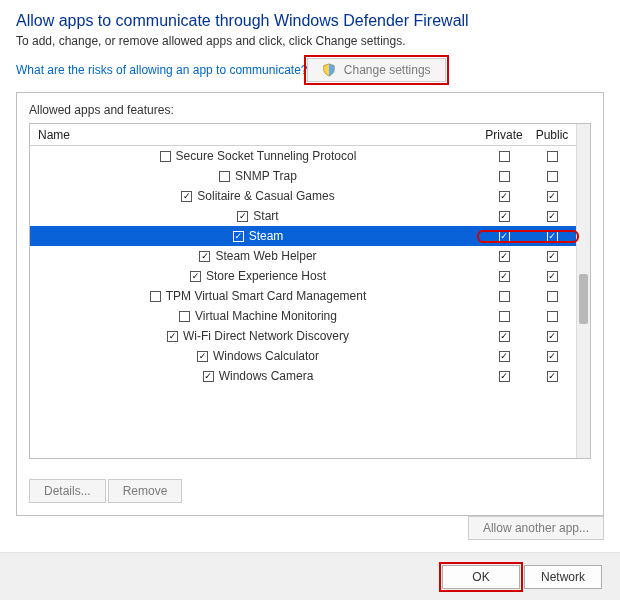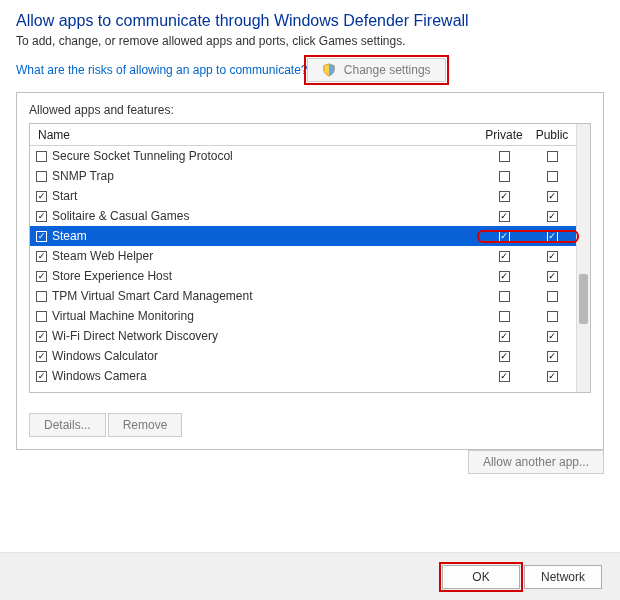--- a/index.html
+++ b/index.html
@@ -64,21 +64,21 @@
     border: 1px solid #c0c0c0;
     padding: 10px 12px 12px 12px;
   }
   .panel-label {
     font-size: 12px;
     color: #333;
     margin-bottom: 6px;
   }
   .grid-wrap {
     border: 1px solid #c0c0c0;
-    height: 270px;
+    height: 336px;
     position: relative;
     display: flex;
   }
   .grid-body {
     flex: 1;
     overflow: hidden;
   }
   .grid-header {
     display: flex;
     border-bottom: 1px solid #d0d0d0;
@@ -99,20 +99,21 @@
   .row.selected {
     background: #0a62d9;
     color: #fff;
   }
   .row .cell-name {
     flex: 1;
     display: flex;
     align-items: center;
     padding-left: 6px;
     white-space: nowrap;
+    justify-content: center;
   }
   .row .cell-priv, .row .cell-pub {
     width: 48px;
     display: flex;
     justify-content: center;
     align-items: center;
   }
   .chk {
     width: 11px;
     height: 11px;
@@ -173,21 +174,21 @@
     border: 2px solid #d40000;
     border-radius: 6px;
     pointer-events: none;
   }
 </style>
 </head>
 <body>
 
 <div class="container">
   <div class="title">Allow apps to communicate through Windows Defender Firewall</div>
-  <div class="subtitle">To add, change, or remove allowed apps and ports, click Games settings.</div>
+  <div class="subtitle">To add, change, or remove allowed apps and click, click Change settings.</div>
 
   <div class="row-risk">
     <span class="link">What are the risks of allowing an app to communicate?</span>
     <button class="btn disabled hl-red">
       <span class="shield">
         <svg viewBox="0 0 16 16" width="14" height="14">
           <path d="M8 1 L14 3 V8 C14 12 8 15 8 15 C8 15 2 12 2 8 V3 Z" fill="#ffd24a" stroke="#a07400" stroke-width="0.7"></path>
           <path d="M8 1 L8 15 C8 15 14 12 14 8 V3 Z" fill="#4aa3ff" opacity="0.85"></path>
         </svg>
       </span>
@@ -226,33 +227,33 @@
               <div class="cell-priv">
                 <span class="chk"></span>
               </div>
               <div class="cell-pub">
                 <span class="chk"></span>
               </div>
             </div>
             <div class="row">
               <div class="cell-name">
                 <span class="chk on"></span>
+                <span class="lbl">Solitaire &amp; Casual Games</span>
+              </div>
+              <div class="cell-priv">
+                <span class="chk on"></span>
+              </div>
+              <div class="cell-pub">
+                <span class="chk on"></span>
+              </div>
+            </div>
+            <div class="row">
+              <div class="cell-name">
+                <span class="chk on"></span>
                 <span class="lbl">Start</span>
-              </div>
-              <div class="cell-priv">
-                <span class="chk on"></span>
-              </div>
-              <div class="cell-pub">
-                <span class="chk on"></span>
-              </div>
-            </div>
-            <div class="row">
-              <div class="cell-name">
-                <span class="chk on"></span>
-                <span class="lbl">Solitaire &amp; Casual Games</span>
               </div>
               <div class="cell-priv">
                 <span class="chk on"></span>
               </div>
               <div class="cell-pub">
                 <span class="chk on"></span>
               </div>
             </div>
             <div class="row selected">
               <div class="cell-name">

